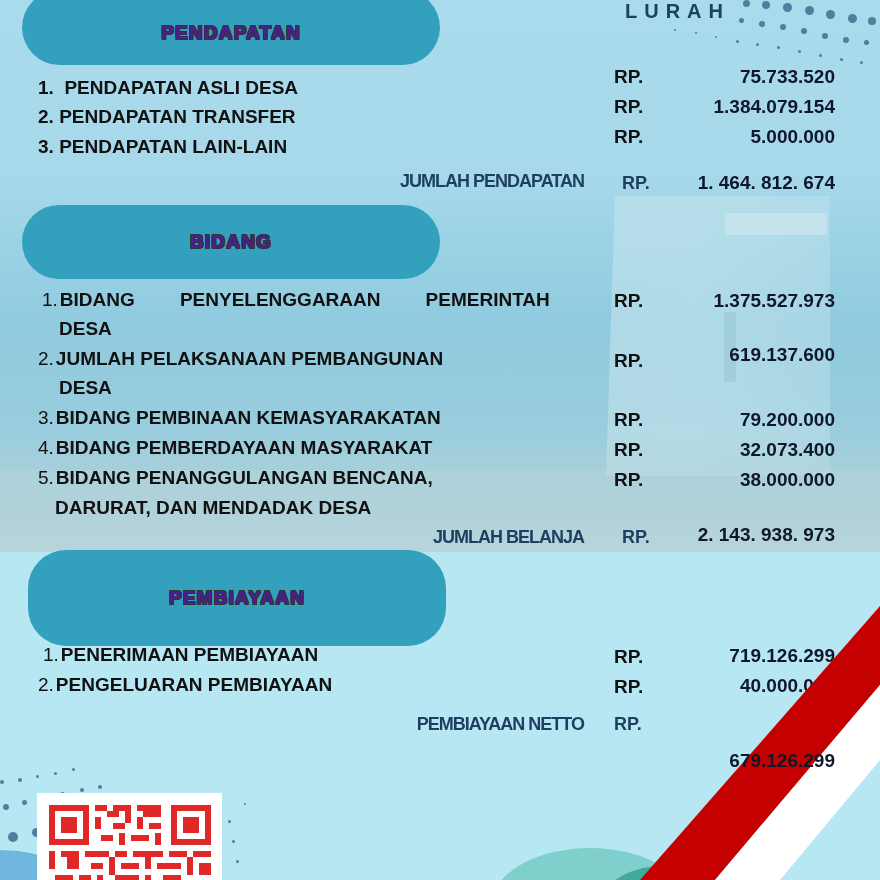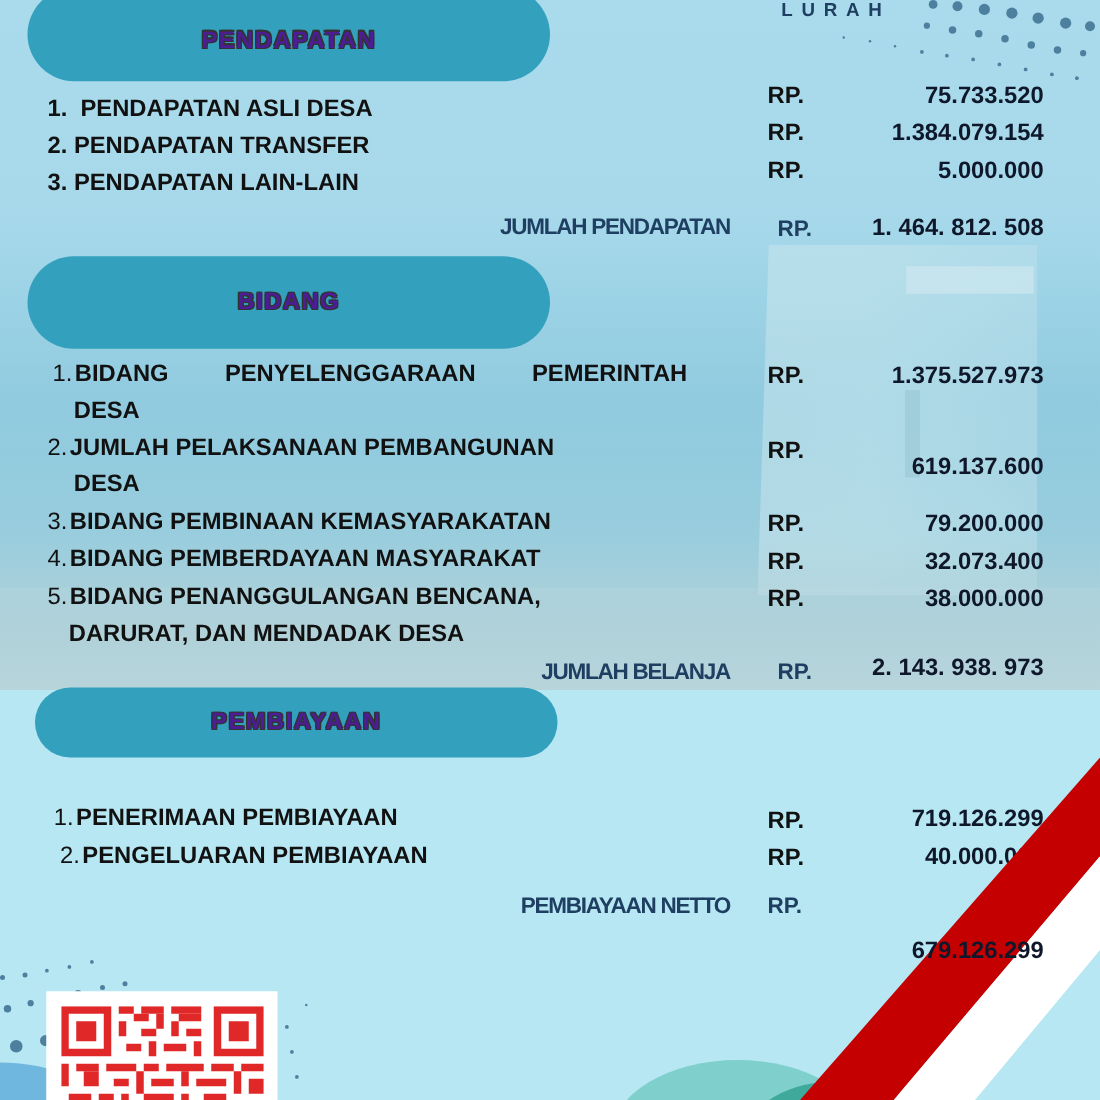--- a/index.html
+++ b/index.html
@@ -16,21 +16,21 @@
 
   .pill { position:absolute; background:#33a1bd; border-radius:38px; display:flex; align-items:center; justify-content:center; }
   .pill-label { color:#4c1d95; font-weight:bold; font-size:19px; letter-spacing:1.2px; text-shadow:-1px -1px 0 #333,1px -1px 0 #333,-1px 1px 0 #333,1px 1px 0 #333; }
 
   .row { position:absolute; font-weight:bold; color:#111; font-size:19px; white-space:nowrap; }
   .rp { position:absolute; left:614px; font-weight:bold; font-size:19px; color:#111; }
   .amt { position:absolute; right:45px; font-weight:bold; font-size:19px; color:#0f172a; text-align:right; }
   .total-label { position:absolute; font-weight:bold; font-size:18px; color:#1e3f61; letter-spacing:-1px; text-align:center; }
   .total-rp { position:absolute; left:622px; font-weight:bold; font-size:18px; color:#1e3f61; }
   .num { font-weight:normal; margin-right:2px; }
-  .lurah { position:absolute; left:625px; top:0px; color:#1e3f61; font-weight:bold; font-size:15px; letter-spacing:7px; }
+  .lurah { position:absolute; left:625px; top:0px; color:#1e3f61; font-weight:bold; font-size:20px; letter-spacing:7px; }
 
   .flag-red { position:absolute; left:0; top:0; width:880px; height:880px; background:#c40000; clip-path:polygon(880px 606px, 880px 685px, 715px 880px, 640px 880px); }
   .flag-white { position:absolute; left:0; top:0; width:880px; height:880px; background:#ffffff; clip-path:polygon(880px 685px, 880px 760px, 780px 880px, 715px 880px); }
   .hill1 { position:absolute; left:490px; top:848px; width:200px; height:120px; border-radius:50%; background:#7fcfcd; }
   .hill2 { position:absolute; left:600px; top:865px; width:140px; height:80px; border-radius:50%; background:#3faa9b; }
   .wave-left { position:absolute; left:-80px; top:850px; width:160px; height:80px; border-radius:50%; background:#6fb7de; }
 
   .qr { position:absolute; left:37px; top:793px; width:185px; height:100px; background:#fff; }
   .qr svg { position:absolute; left:12px; top:12px; }
 </style>
@@ -119,21 +119,21 @@
 
 <div class="row" style="left:38px;top:136px;">
   <span>3.</span>
   <span>PENDAPATAN LAIN-LAIN</span>
 </div>
 <div class="rp" style="top:126px;">RP.</div>
 <div class="amt" style="top:126px;">5.000.000</div>
 
 <div class="total-label" style="right:296px;top:171px;">JUMLAH PENDAPATAN</div>
 <div class="total-rp" style="top:173px;">RP.</div>
-<div class="amt" style="top:172px;">1. 464. 812. 508</div>
+<div class="amt" style="top:172px;">1. 464. 812. 674</div>
 
 <div class="pill" style="left:22px;top:205px;width:418px;height:74px;">
   <span class="pill-label">BIDANG</span>
 </div>
 
 <div class="row" style="left:42px;top:289px;">
   <span class="num">1.</span><span style="white-space:pre;word-spacing:6px;">BIDANG    PENYELENGGARAAN    PEMERINTAH</span>
 </div>
 <div class="row" style="left:59px;top:318px;">
   <span>DESA</span>
@@ -141,21 +141,21 @@
 <div class="rp" style="top:290px;">RP.</div>
 <div class="amt" style="top:290px;">1.375.527.973</div>
 
 <div class="row" style="left:38px;top:348px;">
   <span class="num">2.</span><span>JUMLAH PELAKSANAAN PEMBANGUNAN</span>
 </div>
 <div class="row" style="left:59px;top:377px;">
   <span>DESA</span>
 </div>
 <div class="rp" style="top:350px;">RP.</div>
-<div class="amt" style="top:363px;">619.137.600</div>
+<div class="amt" style="top:344px;">619.137.600</div>
 
 <div class="row" style="left:38px;top:407px;">
   <span class="num">3.</span><span>BIDANG PEMBINAAN KEMASYARAKATAN</span>
 </div>
 <div class="rp" style="top:409px;">RP.</div>
 <div class="amt" style="top:409px;">79.200.000</div>
 
 <div class="row" style="left:38px;top:437px;">
   <span class="num">4.</span><span>BIDANG PEMBERDAYAAN MASYARAKAT</span>
 </div>
@@ -168,31 +168,31 @@
 <div class="row" style="left:55px;top:497px;">
   <span>DARURAT, DAN MENDADAK DESA</span>
 </div>
 <div class="rp" style="top:469px;">RP.</div>
 <div class="amt" style="top:469px;">38.000.000</div>
 
 <div class="total-label" style="right:296px;top:527px;">JUMLAH BELANJA</div>
 <div class="total-rp" style="top:527px;">RP.</div>
 <div class="amt" style="top:524px;">2. 143. 938. 973</div>
 
-<div class="pill" style="left:28px;top:550px;width:418px;height:56px;">
+<div class="pill" style="left:28px;top:550px;width:418px;height:96px;">
   <span class="pill-label">PEMBIAYAAN</span>
 </div>
 
 <div class="row" style="left:43px;top:644px;">
   <span class="num">1.</span><span>PENERIMAAN PEMBIAYAAN</span>
 </div>
 <div class="rp" style="top:646px;">RP.</div>
 <div class="amt" style="top:645px;">719.126.299</div>
 
-<div class="row" style="left:48px;top:674px;text-align:center;">
+<div class="row" style="left:38px;top:674px;text-align:center;">
   <span class="num">2.</span><span>PENGELUARAN PEMBIAYAAN</span>
 </div>
 <div class="rp" style="top:676px;">RP.</div>
 <div class="amt" style="top:675px;">40.000.000</div>
 
 <div class="hill1"></div>
 <div class="hill2"></div>
 <div class="flag-red"></div>
 <div class="flag-white"></div>
 

